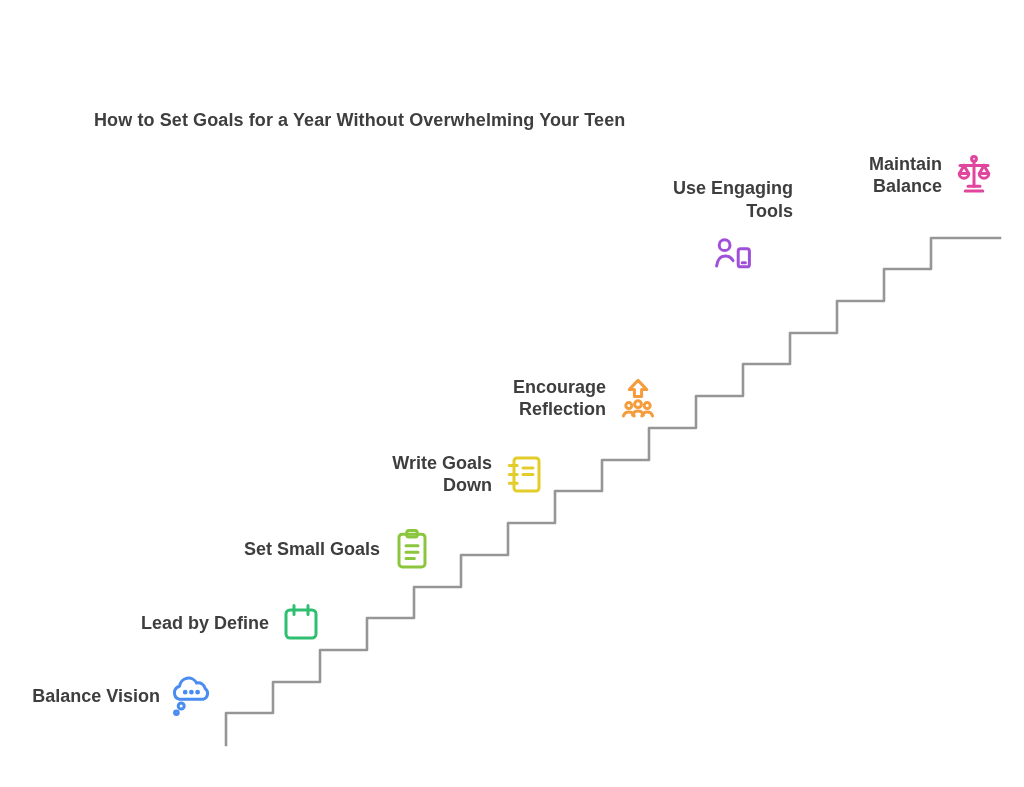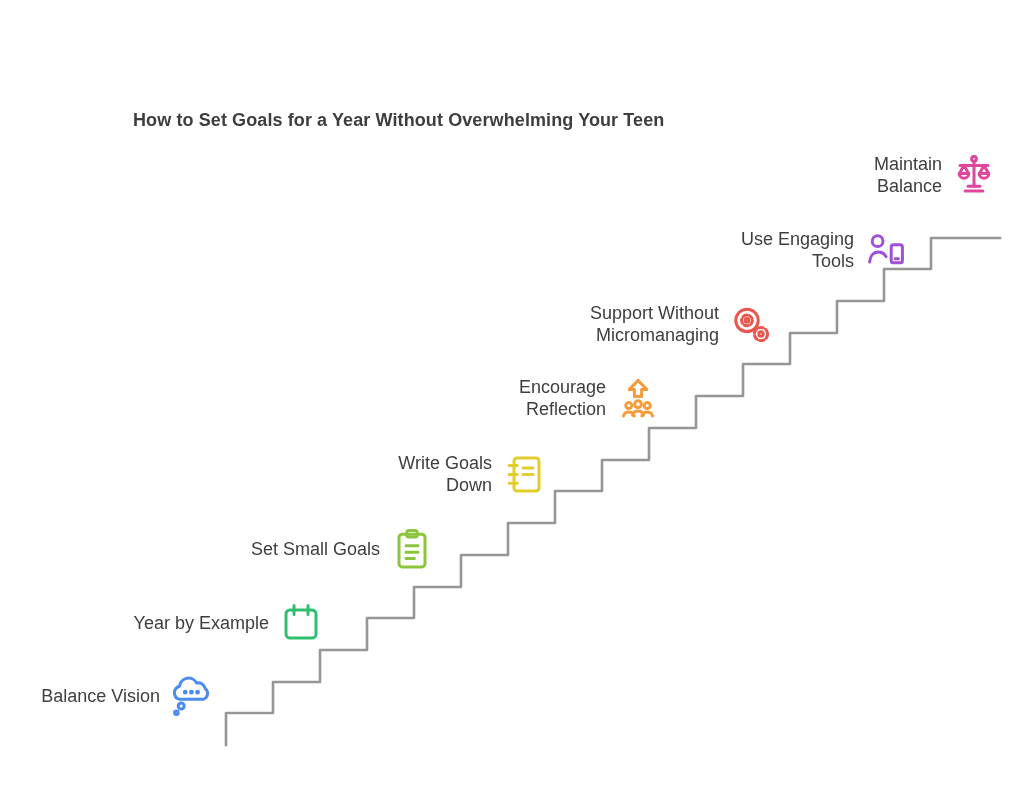--- a/index.html
+++ b/index.html
@@ -17,52 +17,51 @@
     left: 0; top: 0;
     width: 1024px; height: 787px;
   }
   .title {
     position: absolute;
     left: 94px;
     top: 110px;
     font-size: 18px;
     font-weight: 700;
     letter-spacing: .1px;
-    margin-left: 39px;
   }
   .stage {
     position: absolute;
     height: 56px;
     display: flex;
     align-items: center;
     justify-content: flex-end;
     gap: 8px;
   }
   .stage-label {
     font-size: 18px;
-    font-weight: 400;
+    font-weight: 700;
     text-align: right;
     white-space: pre-line;
     line-height: 1.25;
   }
   .icon {
     width: 48px;
     height: 48px;
     flex: 0 0 auto;
     display: block;
   }
   .icon svg { width: 100%; height: 100%; display: block; }
   
   .s1 { left: 26px;  top: 668px; width: 190px; }
   .s2 { left: 65px;  top: 595px; width: 260px; }
   .s3 { left: 176px; top: 521px; width: 260px; }
   .s4 { left: 318px; top: 446px; width: 230px; }
   .s5 { left: 430px; top: 370px; width: 232px; }
   .s6 { left: 513px; top: 296px; width: 262px; }
-  .s7 { left: 668px; top: 222px; width: 242px; }
+  .s7 { left: 612px; top: 222px; width: 242px; flex-direction: column; }
   .s8 { left: 776px; top: 147px; width: 222px; }
 </style>
 </head>
 <body>
 
 <div class="canvas" style="color: rgb(62, 62, 62);">
 
   <svg class="stairs-svg" viewBox="0 0 1024 787" fill="none">
     <path stroke-width="2.6" stroke-linejoin="round" stroke-linecap="square" d="M226 745 L226 713 L273 713 L273 682 L320 682 L320 650 L367 650 L367 618 L414 618 L414 587 L461 587 L461 555 L508 555 L508 523 L555 523 L555 491 L602 491 L602 460 L649 460 L649 428 L696 428 L696 396 L743 396 L743 364 L790 364 L790 333 L837 333 L837 301 L884 301 L884 269 L931 269 L931 238 L1000 238" stroke="#969696"></path>
   </svg>
@@ -77,21 +76,21 @@
         <circle cx="8.6" cy="10.1" r="0.55" fill="currentColor" stroke-width="1.3"></circle>
         <circle cx="11.7" cy="10.1" r="0.55" fill="currentColor" stroke-width="1.3"></circle>
         <circle cx="14.8" cy="10.1" r="0.55" fill="currentColor" stroke-width="1.3"></circle>
         <circle cx="6.6" cy="17" r="1.5"></circle>
         <circle cx="4.2" cy="20.4" r="0.9"></circle>
       </svg>
     </span>
   </div>
 
   <div class="stage s2">
-    <div class="stage-label">Year by Example</div>
+    <div class="stage-label">Lead by Define</div>
     <span class="icon" style="color: rgb(47, 191, 113);">
       <svg viewBox="0 0 24 24" fill="none" stroke="currentColor" stroke-width="1.5" stroke-linecap="round" stroke-linejoin="round">
         <rect x="4.5" y="5.5" width="15" height="14" rx="2"></rect>
         <path d="M8.5 3.2v4.6M15.5 3.2v4.6"></path>
       </svg>
     </span>
   </div>
 
   <div class="stage s4">
     <div class="stage-label">Write Goals
@@ -125,33 +124,20 @@
         <circle cx="7.4" cy="15.8" r="1.5"></circle>
         <circle cx="12" cy="15.1" r="1.7"></circle>
         <circle cx="16.6" cy="15.8" r="1.5"></circle>
         <path d="M4.7 21a2.8 2.8 0 0 1 5.4 0"></path>
         <path d="M9.3 20.6a2.8 2.8 0 0 1 5.4 0"></path>
         <path d="M13.9 21a2.8 2.8 0 0 1 5.4 0"></path>
       </svg>
     </span>
   </div>
 
-  <div class="stage s6">
-    <div class="stage-label">Support Without
-Micromanaging</div>
-    <span class="icon" style="color: rgb(232, 86, 78);">
-      <svg viewBox="0 0 24 24" fill="none" stroke="currentColor" stroke-width="1.5" stroke-linecap="round" stroke-linejoin="round">
-        <circle cx="10" cy="10.2" r="5.6"></circle>
-        <circle cx="10" cy="10.2" r="2.7" stroke-dasharray="2.1 1.3"></circle>
-        <circle cx="10" cy="10.2" r="0.9"></circle>
-        <circle cx="17" cy="17" r="3.3" stroke-dasharray="2.2 1.4"></circle>
-        <circle cx="17" cy="17" r="1.1"></circle>
-      </svg>
-    </span>
-  </div>
 
   <div class="stage s7">
     <div class="stage-label">Use Engaging
 Tools</div>
     <span class="icon" style="color: rgb(160, 79, 216);">
       <svg viewBox="0 0 24 24" fill="none" stroke="currentColor" stroke-width="1.5" stroke-linecap="round" stroke-linejoin="round">
         <circle cx="7.8" cy="7.6" r="2.7"></circle>
         <path d="M3.8 18c.3-3.1 2-5 4.4-5 1.8 0 3 .9 3.8 2.3"></path>
         <rect x="14.6" y="9.4" width="5.6" height="9" rx="1.2"></rect>
         <path d="M16.6 16.4h1.6"></path>

